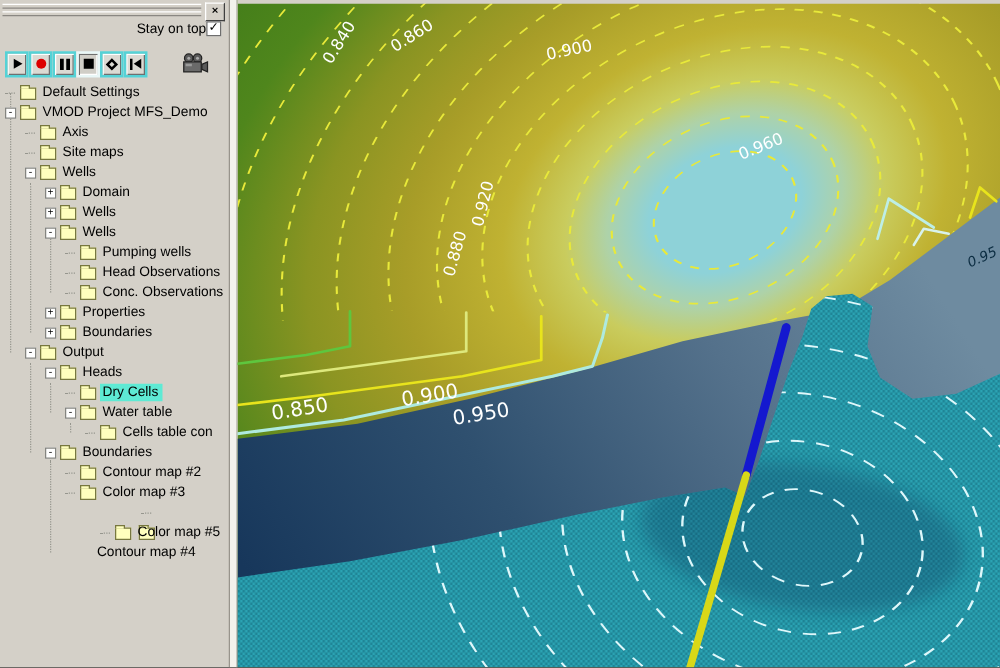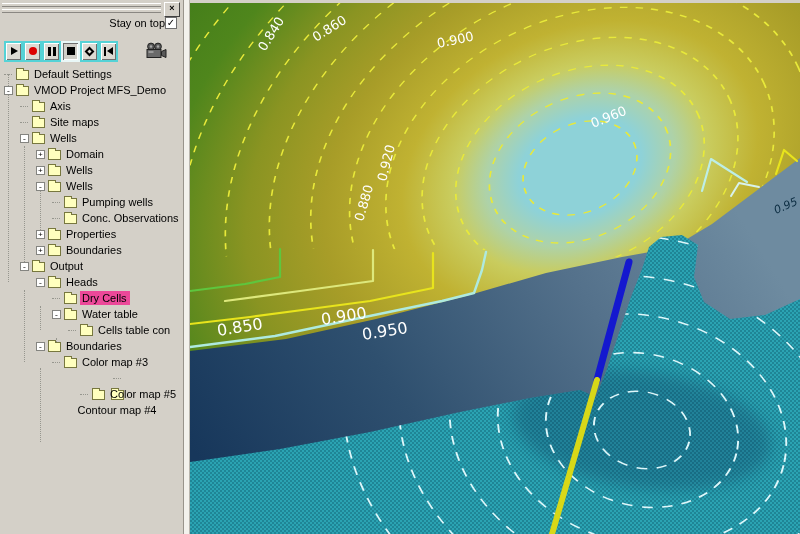--- a/index.html
+++ b/index.html
@@ -44,21 +44,21 @@
   .row{display:flex;align-items:center;gap:3px;height:16px;font-size:11px;color:#000;white-space:nowrap;position:relative;}
   .exp{width:9px;height:9px;box-sizing:border-box;background:#fff;border:1px solid #848480;
        font:8px/7px "Liberation Mono",monospace;text-align:center;color:#000;flex:none;}
   .stub{width:9px;height:16px;position:relative;flex:none;}
   .stub::after{content:"";position:absolute;left:0;right:1px;top:8px;border-top:1px dotted #96968e;}
   .folder{width:13px;height:10px;background:#ffffbe;border:1px solid #77773f;box-sizing:border-box;
           position:relative;flex:none;margin-top:1px;}
   .folder::before{content:"";position:absolute;top:-3px;left:-1px;width:6px;height:2px;background:#ffffbe;
           border:1px solid #77773f;border-bottom:none;}
   .lbl{padding:1px 3px 1px 2px;}
-  .row.sel .lbl{background:#ec4899;}
+  .row.sel .lbl{background:#5eead4;}
   
   .viewport{position:absolute;left:190px;top:0;width:610px;height:534px;}
   .viewport svg{display:block;}
   text{font-family:"DejaVu Sans",sans-serif;}
 </style>
 </head>
 <body>
 
 <div id="screen">
 
@@ -158,20 +158,25 @@
           <span class="lbl">Wells</span>
         </div>
         <div class="row" style="padding-left: 52px; align-items: center;">
           <span class="stub"></span>
           <span class="folder"></span>
           <span class="lbl">Pumping wells</span>
         </div>
         <div class="row" style="padding-left: 52px;">
           <span class="stub"></span>
           <span class="folder"></span>
+          <span class="lbl">Head Observations</span>
+        </div>
+        <div class="row" style="padding-left: 52px;">
+          <span class="stub"></span>
+          <span class="folder"></span>
           <span class="lbl">Conc. Observations</span>
         </div>
         <div class="row" style="padding-left: 36px;">
           <span class="exp">+</span>
           <span class="folder"></span>
           <span class="lbl">Properties</span>
         </div>
         <div class="row" style="padding-left: 36px;">
           <span class="exp">+</span>
           <span class="folder"></span>
@@ -199,20 +204,25 @@
         </div>
         <div class="row" style="padding-left: 68px;">
           <span class="stub"></span>
           <span class="folder"></span>
           <span class="lbl">Cells table con</span>
         </div>
         <div class="row" style="padding-left: 36px;">
           <span class="exp">-</span>
           <span class="folder"></span>
           <span class="lbl">Boundaries</span>
+        </div>
+        <div class="row" style="padding-left: 52px;">
+          <span class="stub"></span>
+          <span class="folder"></span>
+          <span class="lbl">Contour map #2</span>
         </div>
         <div class="row" style="padding-left: 52px; text-align: center;">
           <span class="stub"></span>
           <span class="folder"></span>
           <span class="lbl">Color map #3</span>
         </div>
         <div class="row" style="padding-left: 52px; flex-direction: column;">
           <span class="stub"></span>
           <span class="folder"></span>
           <span class="lbl">Contour map #4</span>

